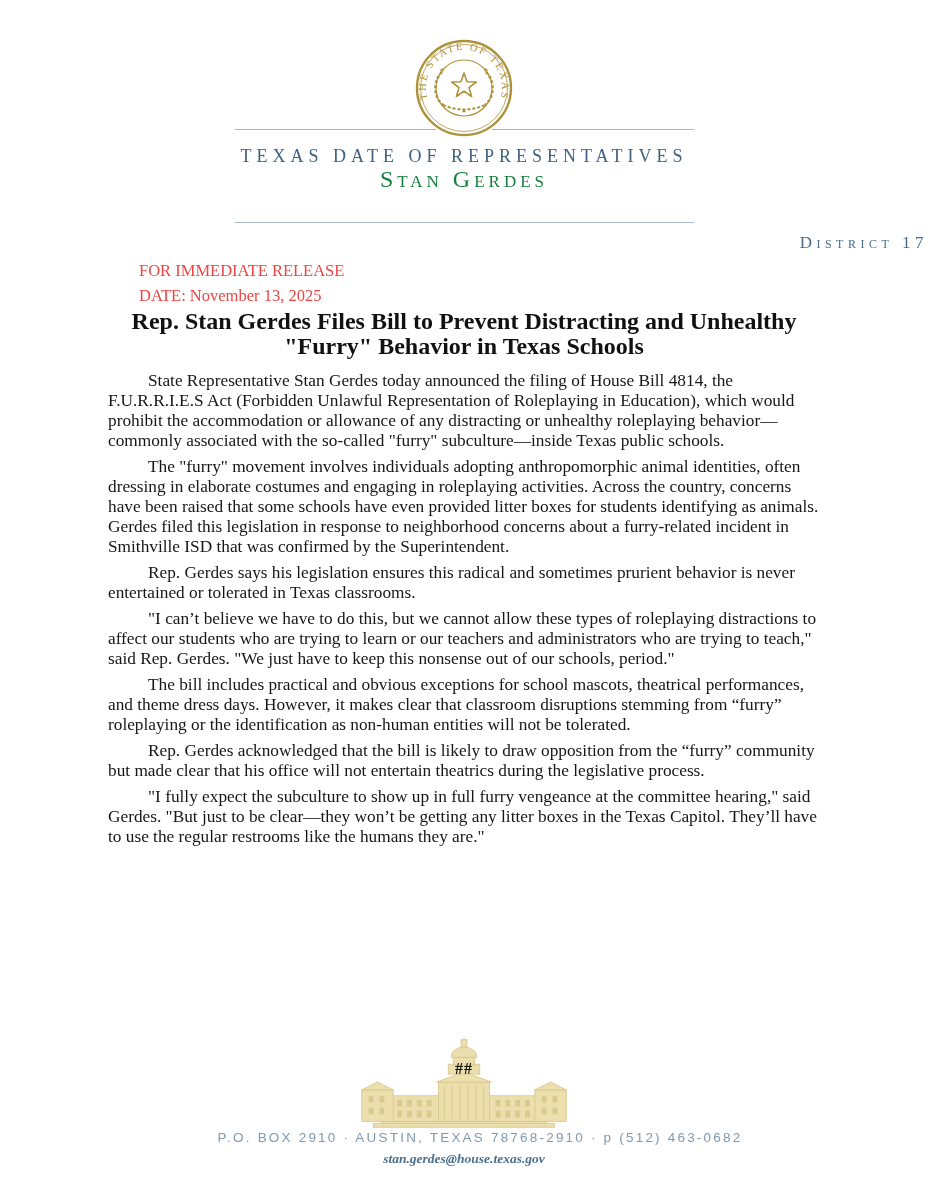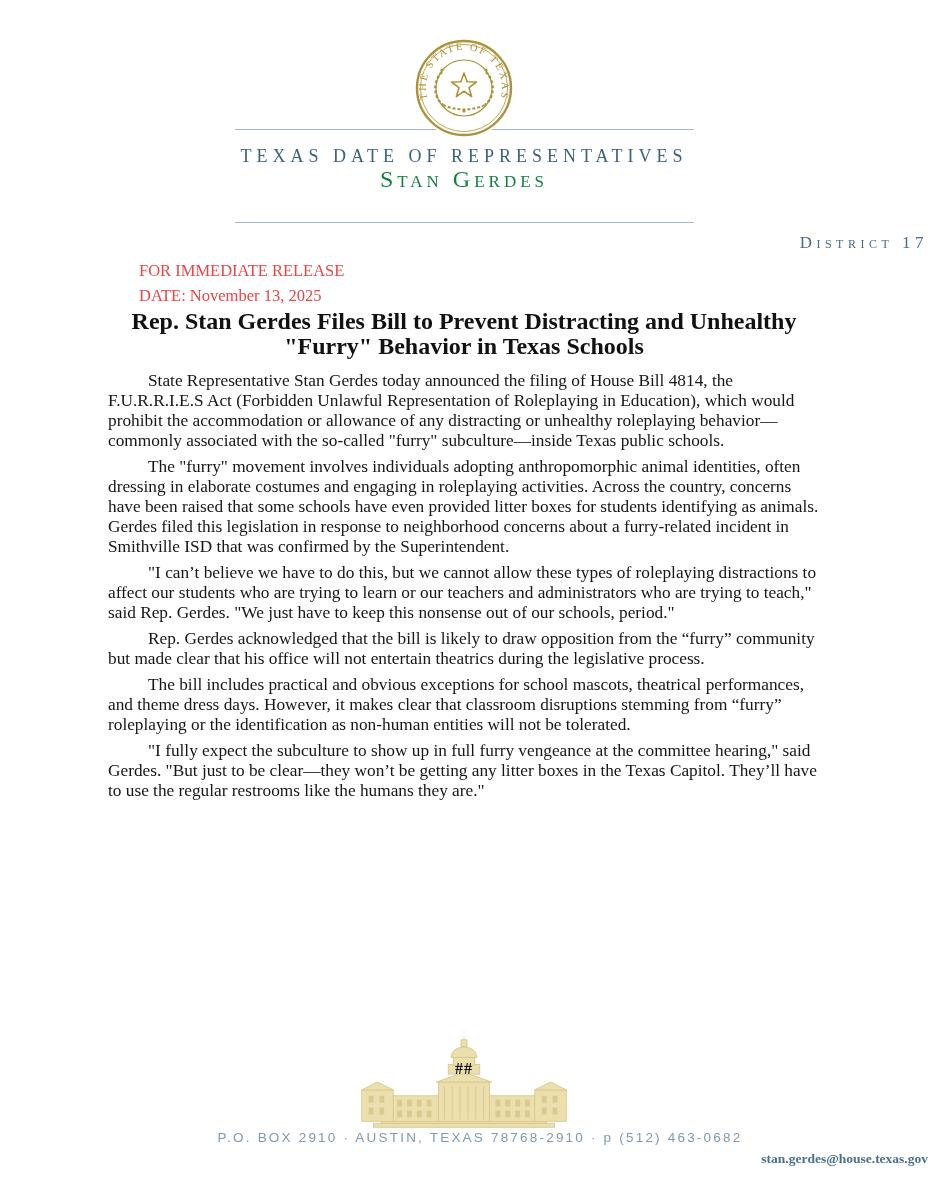--- a/index.html
+++ b/index.html
@@ -55,22 +55,22 @@
   .capitol{position:absolute;left:346px;top:1036px;z-index:0;}
   .footer-address{
     position:absolute;top:1130px;left:16px;width:100%;
     text-align:center;
     font-family:"Liberation Sans", sans-serif;
     font-size:13.5px;letter-spacing:2.2px;color:#7f9aae;
     white-space:nowrap;
   }
   .footer-email{
     position:absolute;top:1151px;left:0;width:100%;
-    text-align:right;
-    font-size:13.5px;font-weight:bold;color:#4a708e;
+    text-align:center;
+    font-size:13.5px;font-style:italic;font-weight:bold;color:#4a708e;
   }
 </style>
 </head>
 <body>
 
 <div class="page">
 
   <div class="rule rule-top"></div>
 
   <svg class="seal" width="104" height="112" viewBox="0 0 104 112">
@@ -101,23 +101,24 @@
 
   <div class="release">
     <div>FOR IMMEDIATE RELEASE</div>
     <div>DATE: November 13, 2025</div>
   </div>
 
   <div class="content">
     <h1 class="headline">Rep. Stan Gerdes Files Bill to Prevent Distracting and Unhealthy "Furry" Behavior in Texas Schools</h1>
     <p>State Representative Stan Gerdes today announced the filing of House Bill 4814, the F.U.R.R.I.E.S Act (Forbidden Unlawful Representation of Roleplaying in Education), which would prohibit the accommodation or allowance of any distracting or unhealthy roleplaying behavior—commonly associated with the so-called "furry" subculture—inside Texas public schools.</p>
     <p>The "furry" movement involves individuals adopting anthropomorphic animal identities, often dressing in elaborate costumes and engaging in roleplaying activities. Across the country, concerns have been raised that some schools have even provided litter boxes for students identifying as animals. Gerdes filed this legislation in response to neighborhood concerns about a furry-related incident in Smithville ISD that was confirmed by the Superintendent.</p>
+    <p>Rep. Gerdes says his legislation ensures this radical and sometimes prurient behavior is never entertained or tolerated in Texas classrooms.</p>
     <p>"I can’t believe we have to do this, but we cannot allow these types of roleplaying distractions to affect our students who are trying to learn or our teachers and administrators who are trying to teach," said Rep. Gerdes. "We just have to keep this nonsense out of our schools, period."</p>
+    <p>The bill includes practical and obvious exceptions for school mascots, theatrical performances, and theme dress days. However, it makes clear that classroom disruptions stemming from “furry” roleplaying or the identification as non-human entities will not be tolerated.</p>
     <p>Rep. Gerdes acknowledged that the bill is likely to draw opposition from the “furry” community but made clear that his office will not entertain theatrics during the legislative process.</p>
-    <p>The bill includes practical and obvious exceptions for school mascots, theatrical performances, and theme dress days. However, it makes clear that classroom disruptions stemming from “furry” roleplaying or the identification as non-human entities will not be tolerated.</p>
     <p>"I fully expect the subculture to show up in full furry vengeance at the committee hearing," said Gerdes. "But just to be clear—they won’t be getting any litter boxes in the Texas Capitol. They’ll have to use the regular restrooms like the humans they are."</p>
   </div>
 
   <svg class="capitol" width="236" height="94" viewBox="0 0 240 94">
     <g fill="#ecdfae" stroke="#d9c78b" stroke-width="0.9">
       <rect x="28" y="88" width="184" height="4"></rect>
       <rect x="36" y="84" width="168" height="4"></rect>
       <rect x="44" y="60" width="152" height="26"></rect>
       <rect x="16" y="54" width="32" height="32"></rect>
       <polygon points="16,54 32,46 48,54"></polygon>

